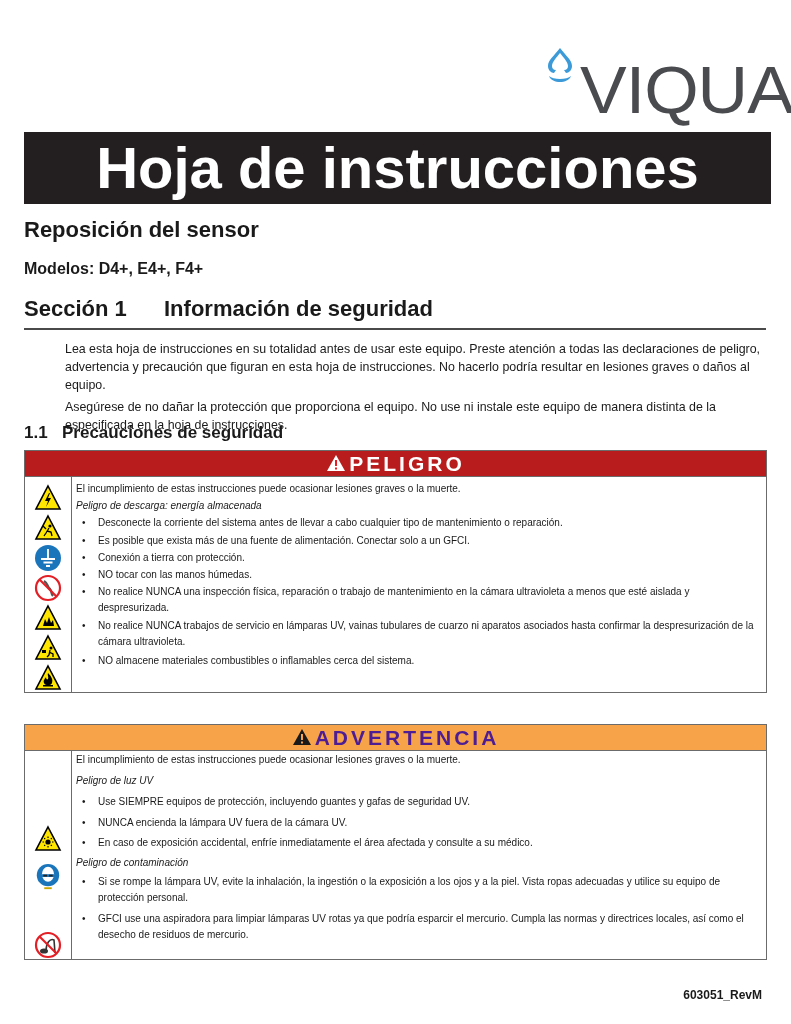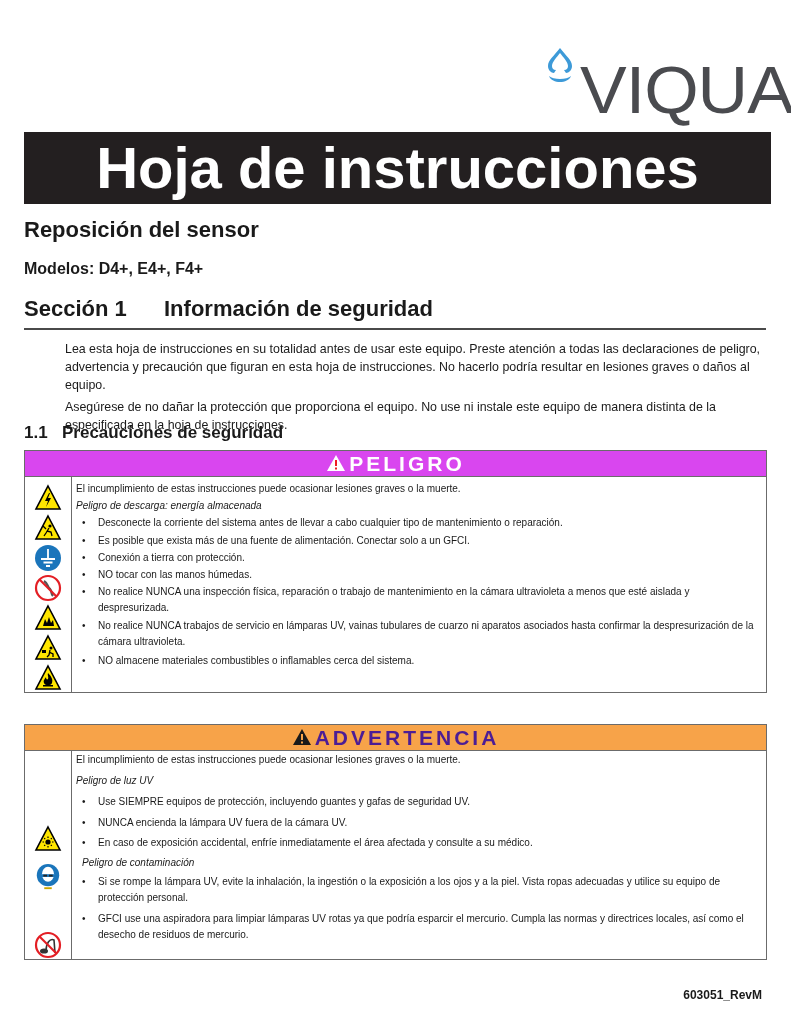--- a/index.html
+++ b/index.html
@@ -12,21 +12,21 @@
   .models { position:absolute; left:24px; top:260px; font-size:16px; font-weight:bold; margin:0; }
   .section-head { position:absolute; left:24px; top:296px; width:742px; font-size:22px; font-weight:bold; border-bottom:2px solid #4a4a4a; padding-bottom:6px; }
   .section-head .num { display:inline-block; width:140px; }
   .intro { position:absolute; left:65px; top:340px; width:700px; font-size:12.4px; line-height:18px; }
   .intro p { margin:0 0 4px 0; }
   .sub-head { position:absolute; left:24px; top:423px; font-size:17px; font-weight:bold; }
   .sub-head .num { display:inline-block; width:38px; }
 
   .box { position:absolute; left:24px; width:741px; border:1px solid #6b6b6b; }
   .box-head { height:25px; text-align:center; font-weight:bold; font-size:21px; letter-spacing:3px; line-height:25px; border-bottom:1px solid #6b6b6b; }
-  .danger .box-head { background:#d946ef; color:#fff; }
+  .danger .box-head { background:#b91c1c; color:#fff; }
   .warning .box-head { background:#f7a349; color:#4c1d95; }
   .tri { display:inline-block; vertical-align:-1px; margin-right:3px; }
   .box-body { display:flex; }
   .icon-col { width:46px; border-right:1px solid #6b6b6b; display:flex; flex-direction:column; align-items:center; }
   .text-col { flex:1; padding:3px 6px 4px 4px; font-size:10px; line-height:17.2px; }
   .text-col p { margin:0; }
   .text-col .hz { font-weight:normal; font-style:italic; }
   .text-col ul { margin:0; padding:0; list-style:none; }
   .text-col li { position:relative; padding-left:22px; }
   .text-col li::before { content:"•"; position:absolute; left:6px; }
@@ -158,21 +158,21 @@
         </svg>
     </div>
     <div class="text-col" style="padding-top:0;">
       <p style="margin-bottom:4px;">El incumplimiento de estas instrucciones puede ocasionar lesiones graves o la muerte.</p>
       <p class="hz" style="margin-bottom:3px;">Peligro de luz UV</p>
       <ul style="line-height:20.5px;">
         <li>Use SIEMPRE equipos de protección, incluyendo guantes y gafas de seguridad UV.</li>
         <li>NUNCA encienda la lámpara UV fuera de la cámara UV.</li>
         <li>En caso de exposición accidental, enfríe inmediatamente el área afectada y consulte a su médico.</li>
       </ul>
-      <p class="hz" style="margin-bottom:3px;margin-left:6px;">Peligro de contaminación</p>
+      <p class="hz" style="margin-bottom:3px;">Peligro de contaminación</p>
       <ul>
         <li class="two" style="margin-bottom:5px;">Si se rompe la lámpara UV, evite la inhalación, la ingestión o la exposición a los ojos y a la piel. Vista ropas adecuadas y utilice su equipo de protección personal.</li>
         <li class="two">GFCI use una aspiradora para limpiar lámparas UV rotas ya que podría esparcir el mercurio. Cumpla las normas y directrices locales, así como el desecho de residuos de mercurio.</li>
       </ul>
     </div>
   </div>
 </div>
 
 <div class="footer">603051_RevM</div>
 

